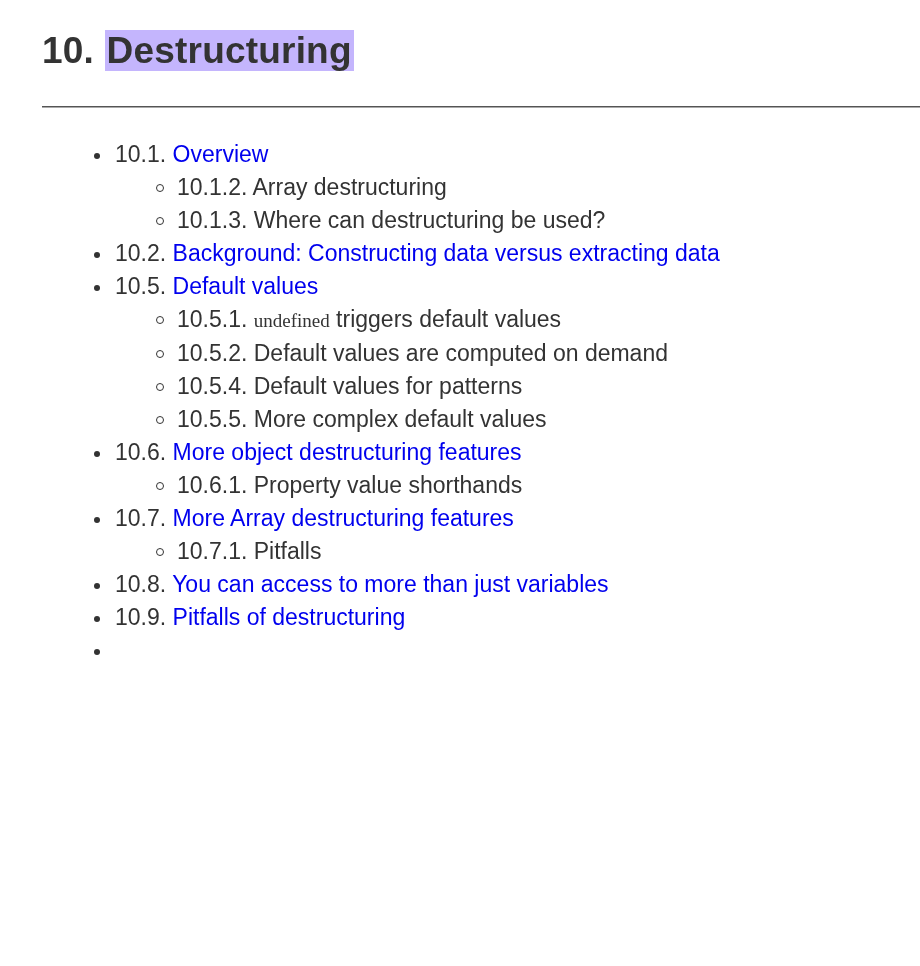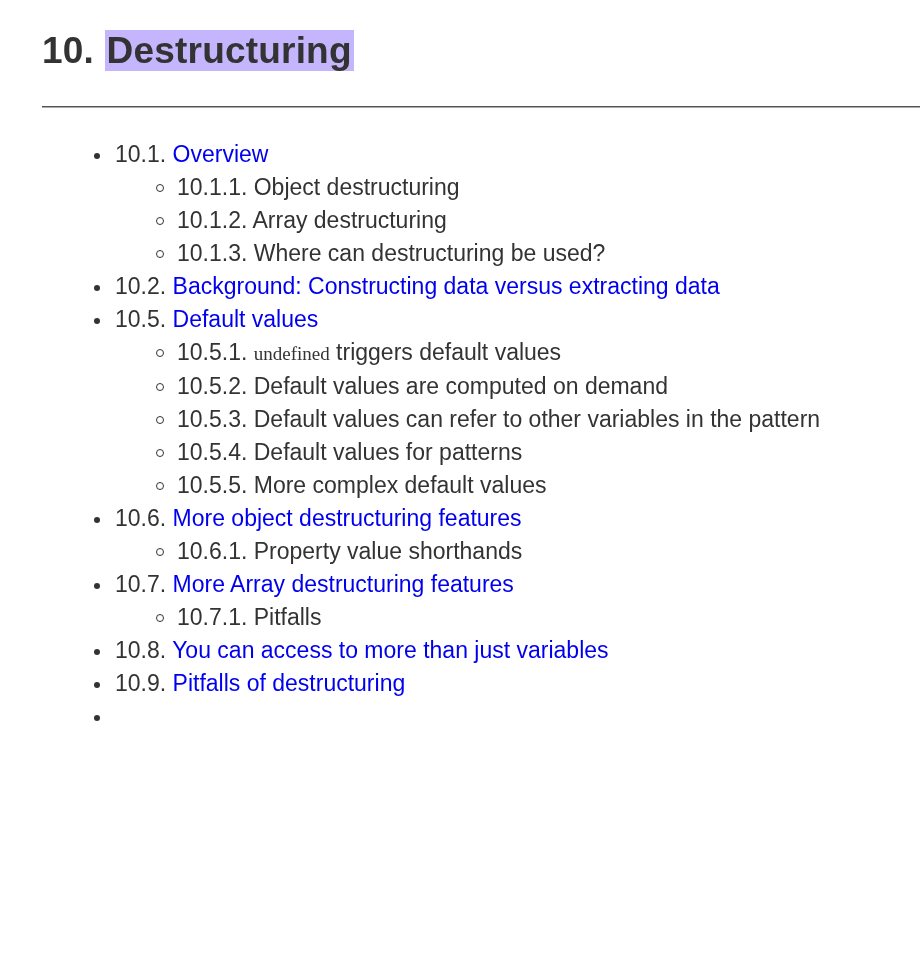--- a/index.html
+++ b/index.html
@@ -45,40 +45,38 @@
     <span class="title-hl">Destructuring</span>
   </h1>
   <hr class="rule">
 
   <ul class="toc">
 
     <li>
       <span>10.1.</span>
       <a class="toc-link" href="#">Overview</a>
       <ul class="sub">
-        <li><span>10.1.1.</span> <span>Object destructuring</span></li>
         <li><span>10.1.2.</span> <span>Array destructuring</span></li>
         <li><span>10.1.3.</span> <span>Where can destructuring be used?</span></li>
       </ul>
     </li>
 
     <li>
       <span>10.2.</span>
       <a class="toc-link" href="#">Background: Constructing data versus extracting data</a>
     </li>
 
 
 
     <li>
       <span>10.5.</span>
       <a class="toc-link" href="#">Default values</a>
       <ul class="sub">
         <li><span>10.5.1.</span> <code>undefined</code> <span>triggers default values</span></li>
         <li><span>10.5.2.</span> <span>Default values are computed on demand</span></li>
-        <li><span>10.5.3.</span> <span>Default values can refer to other variables in the pattern</span></li>
         <li><span>10.5.4.</span> <span>Default values for patterns</span></li>
         <li><span>10.5.5.</span> <span>More complex default values</span></li>
       </ul>
     </li>
 
     <li>
       <span>10.6.</span>
       <a class="toc-link" href="#">More object destructuring features</a>
       <ul class="sub">
         <li><span>10.6.1.</span> <span>Property value shorthands</span></li>

